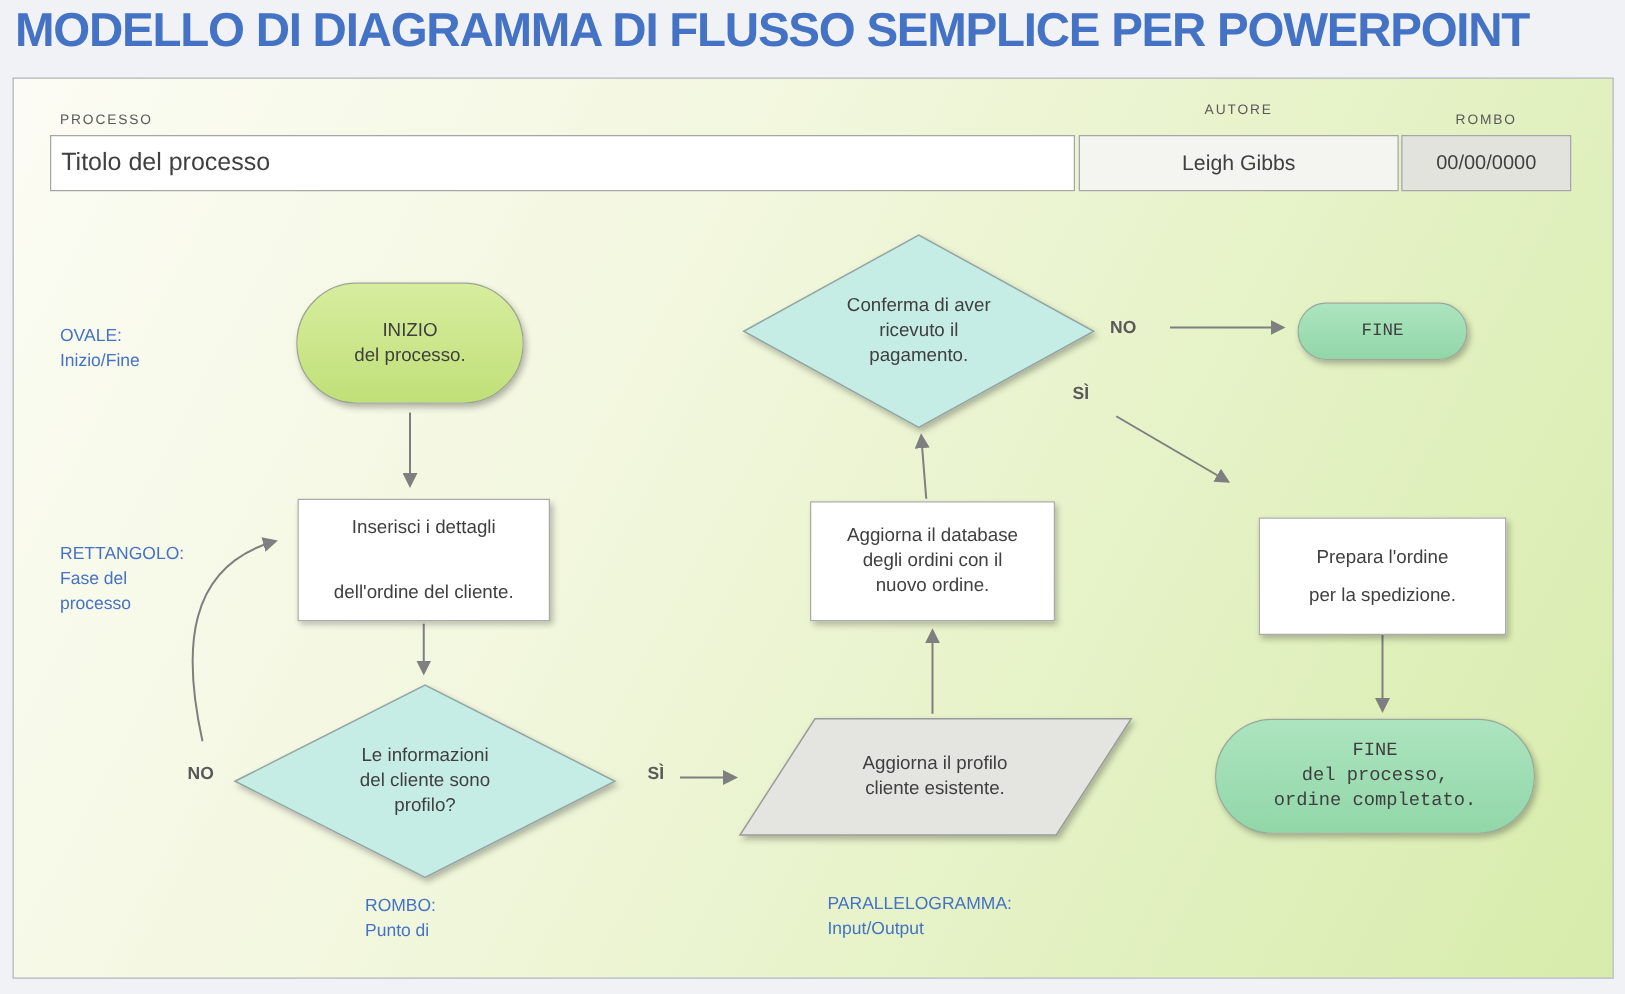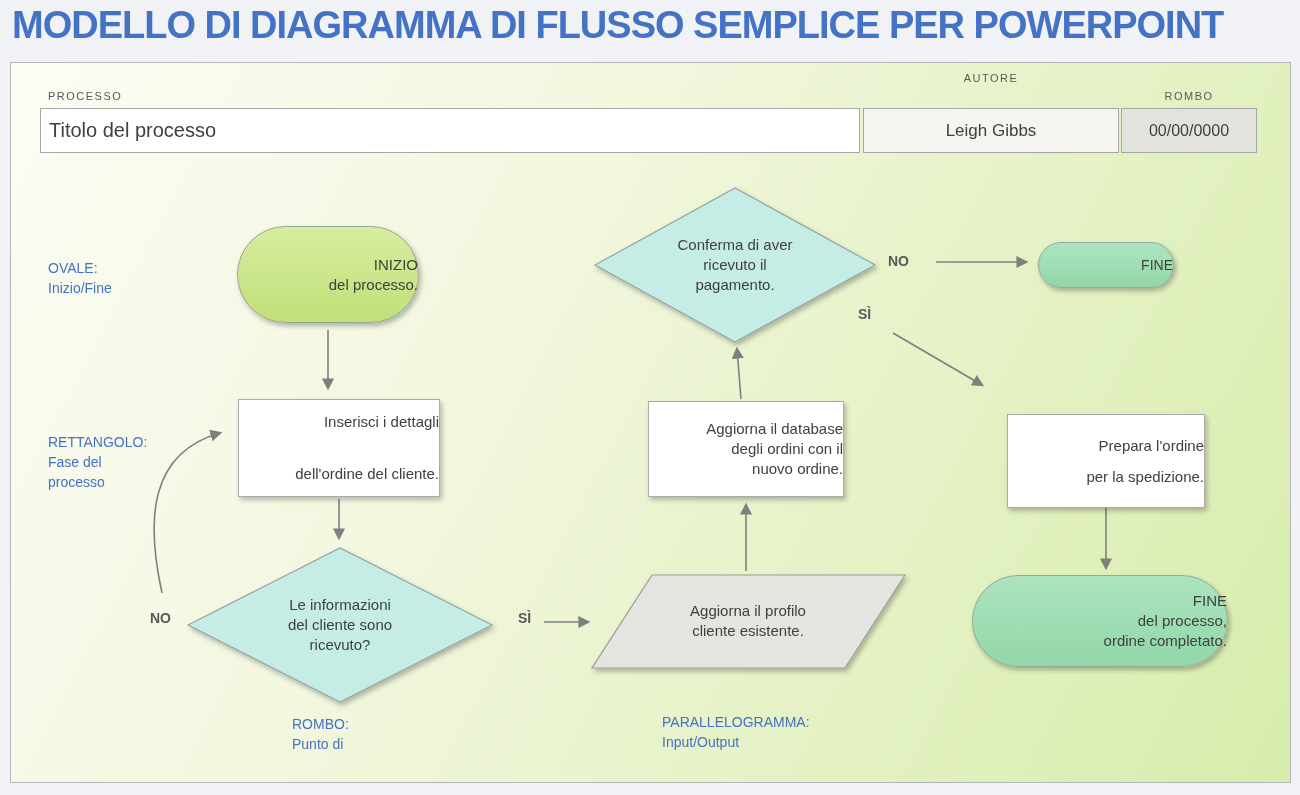--- a/index.html
+++ b/index.html
@@ -43,40 +43,41 @@
     display:flex;align-items:center;color:#404040;
   }
   .box-process{left:40px;top:108px;width:820px;background:#ffffff;font-size:20px;padding-left:8px;}
   .box-author{left:863px;top:108px;width:256px;background:#f4f4f0;font-size:17px;justify-content:center;}
   .box-date{left:1121px;top:108px;width:136px;background:#e3e3de;font-size:16px;justify-content:center;}
 
   .legend{
     position:absolute;font-size:14px;line-height:20px;color:var(--accent-blue);
   }
   .shape{
-    position:absolute;display:flex;flex-direction:column;align-items:flex-end;justify-content:center;
+    position:absolute;display:flex;flex-direction:column;align-items:center;justify-content:center;
     font-size:15px;line-height:20px;color:var(--shape-text);text-align:center;
   }
   .oval-start{
     left:237px;top:226px;width:182px;height:97px;border-radius:49px;
     background:linear-gradient(#d7ed9f,#c0e078);
     border:1px solid #9aa48e;
     box-shadow:2px 3px 5px rgba(0,0,0,0.28);
   }
   .rect-node{
     background:#ffffff;border:1px solid #ababab;
     box-shadow:2px 3px 5px rgba(0,0,0,0.25);
   }
   .rect1{left:238px;top:399px;width:202px;height:98px;gap:32px;}
   .rect2{left:648px;top:401px;width:196px;height:96px;}
   .rect3{left:1007px;top:414px;width:198px;height:94px;gap:11px;}
   .oval-mint{
     background:linear-gradient(#ace4bf,#92d7a8);
     border:1px solid #97a89c;
     box-shadow:2px 3px 5px rgba(0,0,0,0.28);
+    font-family:Liberation Mono, monospace;
   }
   .oval-fine-short{left:1038px;top:242px;width:136px;height:46px;border-radius:23px;font-size:14px;}
   .oval-fine-long{left:972px;top:575px;width:256px;height:92px;border-radius:46px;}
   .diamond-text{position:absolute;display:flex;flex-direction:column;align-items:center;justify-content:center;
     font-size:15px;line-height:20px;color:var(--shape-text);text-align:center;}
   .dt1{left:240px;top:575px;width:200px;height:100px;}
   .dt2{left:635px;top:215px;width:200px;height:100px;}
   .pt1{left:640px;top:585px;width:216px;height:72px;}
   .conn-label{
     position:absolute;font-size:14px;font-weight:bold;color:var(--label-gray);
@@ -84,21 +85,21 @@
   svg.overlay{position:absolute;left:0;top:0;width:1300px;height:795px;pointer-events:none;}
 </style>
 </head>
 <body>
 
 <h1 class="page-title">MODELLO DI DIAGRAMMA DI FLUSSO SEMPLICE PER POWERPOINT</h1>
 
 <div class="panel"></div>
 
 <div class="field-label" style="left:48px;top:90px;">PROCESSO</div>
-<div class="field-label centered" style="left:863px;top:72px;width:256px;">AUTORE</div>
+<div class="field-label centered" style="left:863px;top:82px;width:256px;">AUTORE</div>
 <div class="field-label centered" style="left:1121px;top:90px;width:136px;">ROMBO</div>
 
 <div class="field-box box-process">Titolo del processo</div>
 <div class="field-box box-author">Leigh Gibbs</div>
 <div class="field-box box-date">00/00/0000</div>
 
 <div class="legend" style="left:48px;top:258px;">
   <div>OVALE:</div>
   <div>Inizio/Fine</div>
 </div>
@@ -149,21 +150,21 @@
 </div>
 
 <div class="shape rect-node rect1">
   <div>Inserisci i dettagli</div>
   <div>dell'ordine del cliente.</div>
 </div>
 
 <div class="diamond-text dt1">
   <div>Le informazioni</div>
   <div>del cliente sono</div>
-  <div>ricevuto?</div>
+  <div>profilo?</div>
 </div>
 
 <div class="diamond-text pt1">
   <div>Aggiorna il profilo</div>
   <div>cliente esistente.</div>
 </div>
 
 <div class="shape rect-node rect2">
   <div>Aggiorna il database</div>
   <div>degli ordini con il</div>

